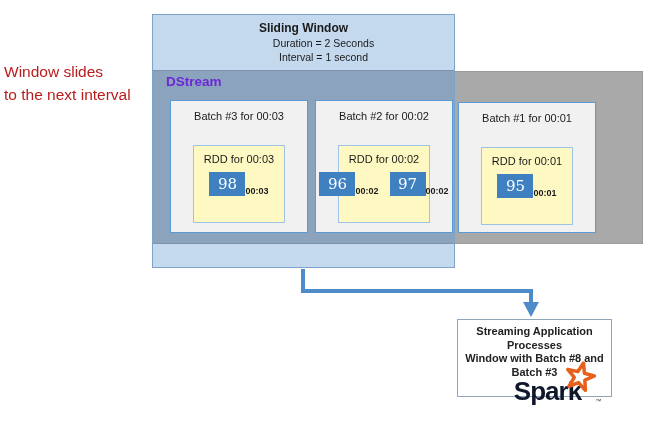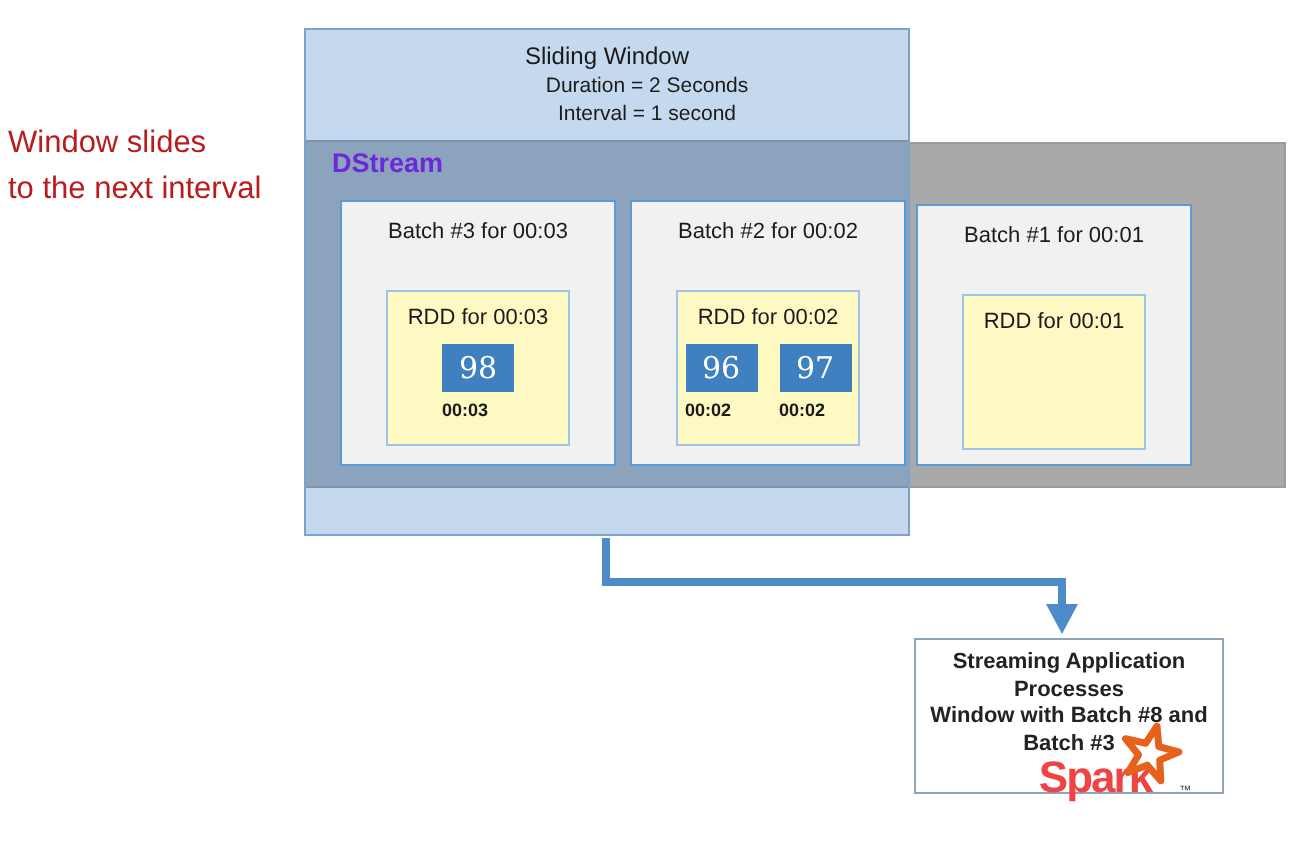--- a/index.html
+++ b/index.html
@@ -15,52 +15,52 @@
   
   .window{position:absolute;left:152px;top:14px;width:303px;height:254px;box-sizing:border-box;
     border:1.5px solid #7ba3cb;
     background:linear-gradient(to bottom,
       #c5d9ee 0 55px,
       #7d93ab 55px 56px,
       #8ca3bd 56px 228px,
       #7d93ab 228px 229px,
       #c5d9ee 229px 100%);}
   .window-header{position:absolute;left:0;top:5px;width:100%;text-align:center;}
-  .window-title{font-size:12px;font-weight:normal;line-height:16px;}
+  .window-title{font-size:12px;font-weight:bold;line-height:16px;}
   .window-sub{font-size:10.5px;line-height:14px;padding-left:40px;}
 
   .dstream-label{position:absolute;left:166px;top:74px;font-size:13.5px;font-weight:600;color:#6d28d9;}
 
   
   .batch{position:absolute;width:138px;height:133px;box-sizing:border-box;
     background:#f1f1f1;border:1.5px solid #5b9bd5;
     display:flex;flex-direction:column;align-items:center;}
   .batch-b3{left:170px;top:100px;}
   .batch-b2{left:315px;top:100px;}
   .batch-b1{left:458px;top:102px;height:131px;}
   .batch-title{font-size:11px;margin-top:9px;color:#1a1a1a;}
   .rdd{margin-top:23px;background:#fef9c3;border:1.5px solid #9dc3e6;box-sizing:border-box;
     width:92px;height:78px;display:flex;flex-direction:column;align-items:center;}
   .rdd-title{font-size:11px;margin-top:7px;}
   .rdd-units{display:flex;gap:11px;margin-top:7px;}
-  .rdd-unit{display:flex;flex-direction:column;align-items:flex-start;}
+  .rdd-unit{display:flex;flex-direction:row;align-items:flex-end;}
   .chip{background:#3f80c0;color:#fff;font-family:"DejaVu Serif",serif;font-size:15px;
     line-height:24px;min-width:36px;text-align:center;}
   .unit-time{font-size:9px;font-weight:bold;margin-top:4px;}
 
   
   .arrow-svg{position:absolute;left:0;top:0;width:650px;height:421px;pointer-events:none;}
 
   
   .out-box{position:absolute;left:457px;top:319px;width:155px;height:78px;box-sizing:border-box;
     background:#fff;border:1px solid #8fa5ba;text-align:center;}
   .out-line{display:block;font-size:11px;font-weight:bold;line-height:13.5px;color:#222;}
   .out-line:first-child{margin-top:5px;}
   .spark-logo{position:relative;display:inline-block;margin-top:-3px;margin-left:26px;}
-  .spark-word{font-size:22px;font-weight:bold;letter-spacing:-1px;color:#ef4444;}
+  .spark-word{font-size:26px;font-weight:bold;letter-spacing:-1px;color:#0f172a;}
   .spark-star{position:absolute;right:-15px;top:-15px;width:32px;height:32px;transform:rotate(14deg);}
   .spark-tm{position:absolute;right:-20px;bottom:3px;font-size:6px;color:#3a383c;}
 </style>
 </head>
 <body>
 
 <div class="stage">
 
   <div class="left-note">
     <span>Window slides</span><br>
@@ -106,20 +106,26 @@
           <div class="unit-time">00:02</div>
         </div>
       </div>
     </div>
   </div>
 
   <div class="batch batch-b1">
     <div class="batch-title">Batch #1 for 00:01</div>
     <div class="rdd">
       <div class="rdd-title">RDD for 00:01</div>
+      <div class="rdd-units">
+        <div class="rdd-unit">
+          <div class="chip">95</div>
+          <div class="unit-time">00:01</div>
+        </div>
+      </div>
     </div>
   </div>
 
   <svg class="arrow-svg" viewBox="0 0 650 421">
     <path d="M303 269 L303 291 L531 291 L531 304" fill="none" stroke="#4e8bc9" stroke-width="4"></path>
     <polygon points="523,302 539,302 531,317" fill="#4e8bc9"></polygon>
   </svg>
 
   <div class="out-box">
     <span class="out-line">Streaming Application</span>

